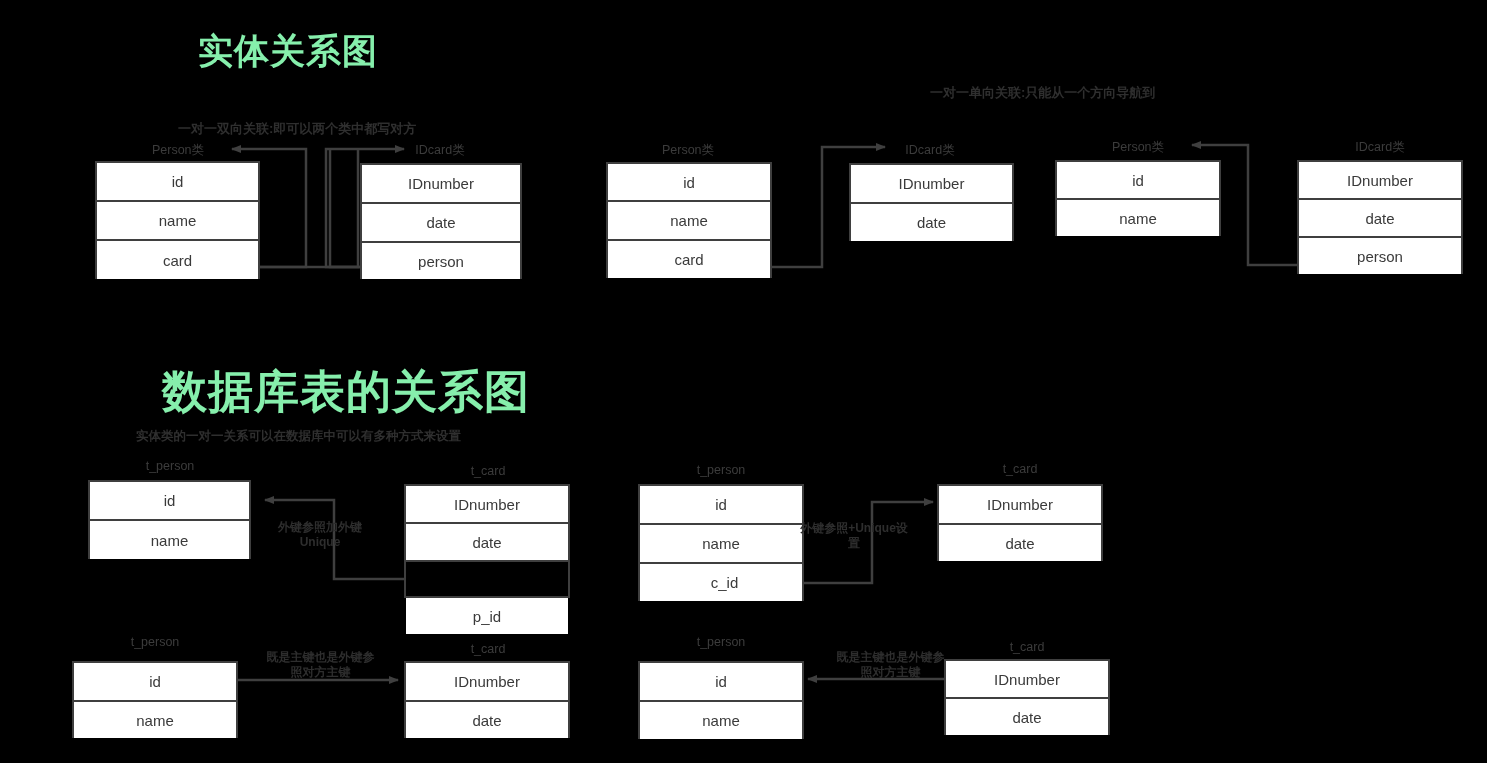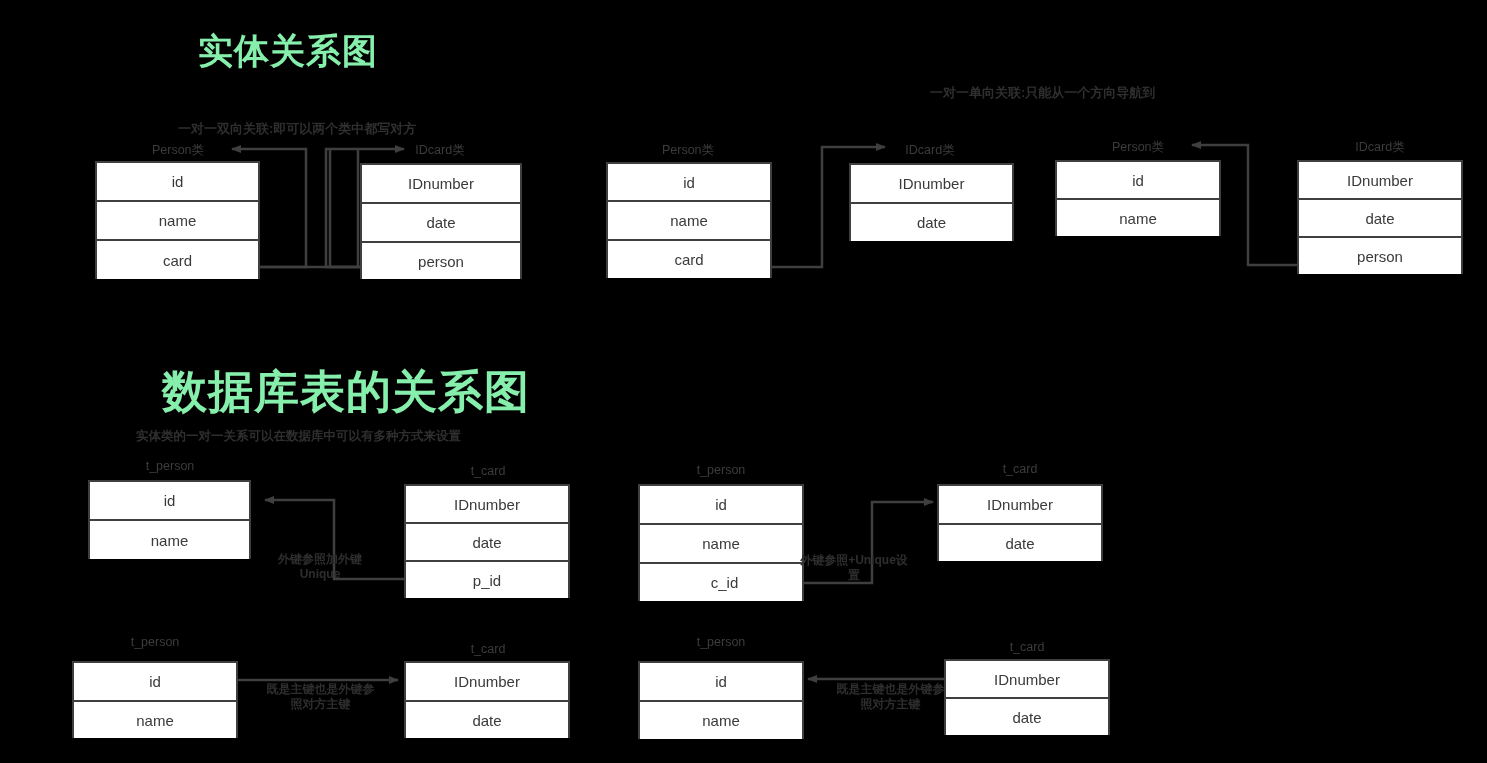--- a/index.html
+++ b/index.html
@@ -68,21 +68,20 @@
 
   
   .edge-label {
     position: absolute;
     color: #2e2e2e;
     font-size: 12px;
     font-weight: bold;
     text-align: center;
     line-height: 15px;
     white-space: pre-line;
-    margin-top: 32px;
   }
 
   svg.wires {
     position: absolute;
     left: 0; top: 0;
     width: 1487px;
     height: 763px;
     pointer-events: none;
   }
 </style>
@@ -175,21 +174,21 @@
     <div class="row" style="height:38px;">name</div>
   </div>
 
   <div class="edge-label" style="left:260px; top:520px; width:120px;">外键参照加外键
 Unique</div>
 
   <div class="box-label" style="left:428px; top:464px; width:120px;">t_card</div>
   <div class="box" style="left:404px; top:484px; width:166px; height:114px;">
     <div class="row" style="height:38px;">IDnumber</div>
     <div class="row" style="height:38px;">date</div>
-    <div class="row" style="height:36px;">p_id</div>
+    <div class="row" style="height:36px;margin-top:36px;">p_id</div>
   </div>
 
   <div class="box-label" style="left:661px; top:463px; width:120px;">t_person</div>
   <div class="box" style="left:638px; top:484px; width:166px; height:117px;">
     <div class="row" style="height:39px;">id</div>
     <div class="row" style="height:39px;">name</div>
     <div class="row" style="height:37px;padding-left:7px;">c_id</div>
   </div>
 
   <div class="edge-label" style="left:790px; top:521px; width:128px;">外键参照+Unique设

